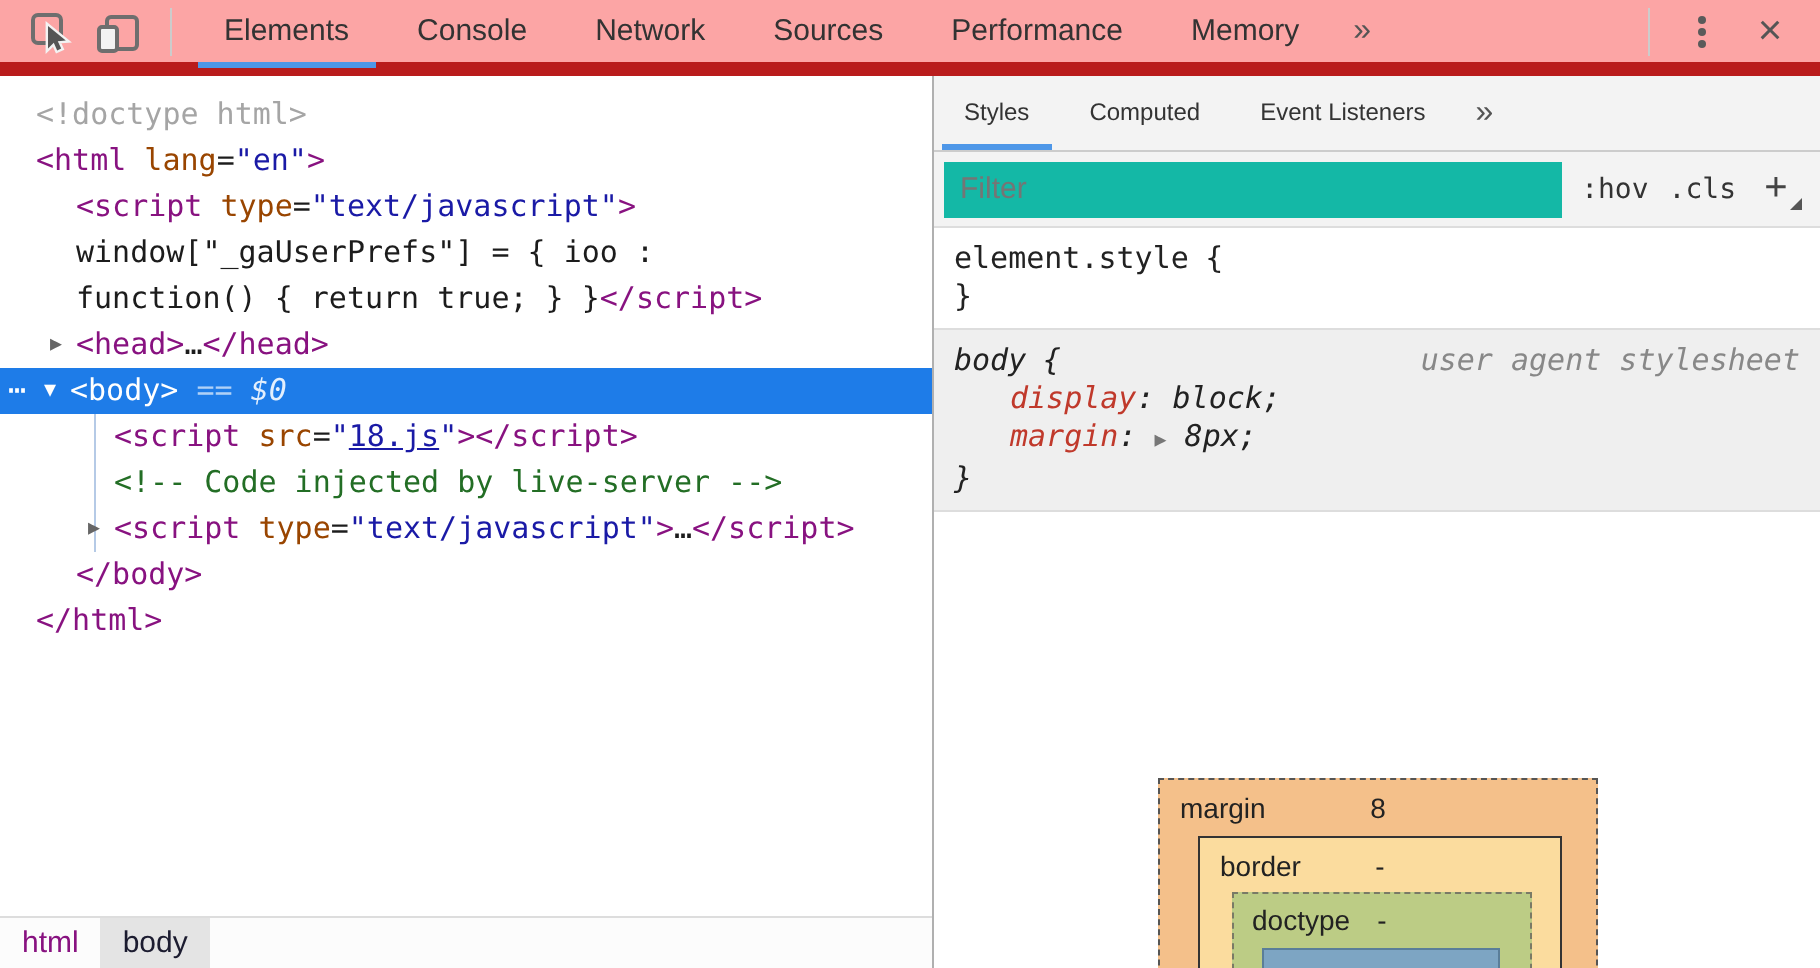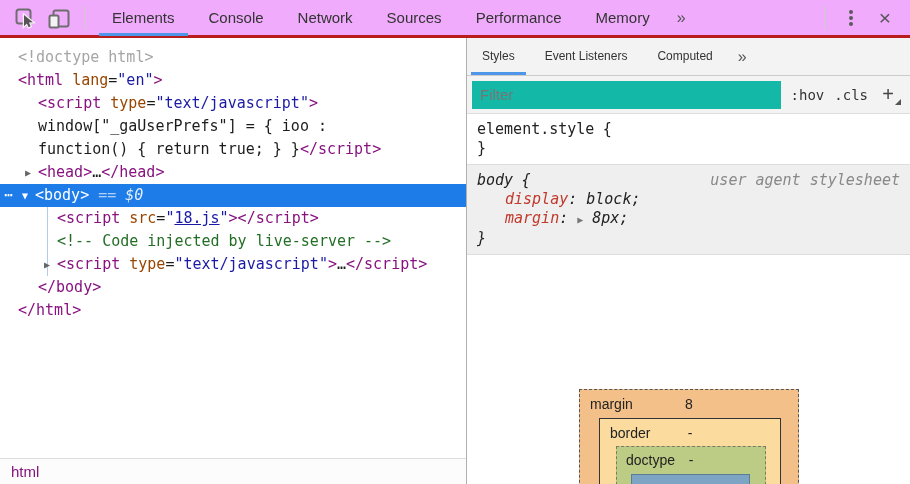--- a/index.html
+++ b/index.html
@@ -3,21 +3,21 @@
 <meta charset="utf-8">
 <style>
   * { box-sizing: border-box; margin: 0; padding: 0; }
   html,body { width:910px; height:484px; }
   body {
     position:relative; overflow:hidden; background:#fff;
     font-family:"Liberation Sans", sans-serif; color:#333; cursor:default;
   }
   
   .toolbar{ position:absolute; top:0; left:0; right:0; height:38px;
-    background:#f0abfc; border-bottom:3px solid #b91c1c; display:flex; align-items:center; }
+    background:#fca5a5; border-bottom:7px solid #b91c1c; display:flex; align-items:center; }
   .tb-icon-btn{ width:34px; height:28px; display:flex; align-items:center; justify-content:center; flex:none; }
   .tb-icon-btn:first-child{ margin-left:8px; }
   .tb-sep{ width:1px; height:24px; background:#ccc; margin:0 9px; flex:none; }
   .tabs{ display:flex; height:37px; }
   .tab{ padding:0 17px; height:37px; line-height:37px; font-size:15px; color:#333; position:relative; flex:none; }
   .tab.selected::after, .rtab.selected::after{ content:""; position:absolute; left:4px; right:4px; bottom:0; height:3px; background:#4e97e8; }
   .chevron{ font-size:16px; color:#555; padding:0 10px; line-height:37px; }
   .tb-spacer{ flex:1; }
   .kebab{ width:4px; height:4px; border-radius:50%; background:#5a5a5a;
     box-shadow:0 -6px 0 #5a5a5a, 0 6px 0 #5a5a5a; }
@@ -35,21 +35,21 @@
   .c-val{ color:#1a1aa6; } .c-link{ color:#1a1aa6; text-decoration:underline; }
   .c-txt{ color:#1c1c1c; } .c-com{ color:#236e25; } .c-doc{ color:#a5a5a5; }
   .c-eq{ color:#9ab; } .c-dz{ font-style:italic; }
   .tl.selected .c-eq{ color:rgba(255,255,255,.65); }
   .tl.selected .c-dz{ color:rgba(255,255,255,.88); }
   .arrow{ position:absolute; top:0; font-size:10px; color:#666; line-height:23px; }
   .tl.selected .arrow{ color:#fff; }
   .gutter-dots{ position:absolute; left:4px; top:0; color:#fff; line-height:22px; }
   .child-guide{ position:absolute; left:47px; top:169px; width:1px; height:69px; background:#b5cae6; }
   .breadcrumbs{ position:absolute; left:0; bottom:0; width:466px; height:26px;
-    border-top:1px solid #ddd; background:#fcfcfc; display:flex; font-size:15px;flex-direction:column; }
+    border-top:1px solid #ddd; background:#fcfcfc; display:flex; font-size:15px; }
   .crumb{ padding:0 11px; line-height:25px; color:#881280; flex:none; }
   .crumb.selected{ background:#e4e4e4; color:#1c1c30; }
   
   .right-panel{ position:absolute; top:38px; left:466px; right:0; bottom:0;
     border-left:1px solid #b0b0b0; background:#fff; overflow:hidden; }
   .rtab-bar{ height:38px; background:#f3f3f3; border-bottom:1px solid #ccc; display:flex; align-items:center; }
   .rtabs{ display:flex; height:37px; }
   .rtab{ padding:0 15px; height:37px; line-height:37px; font-size:12px; color:#333; position:relative; flex:none; }
   .filter-row{ height:38px; background:#f3f3f3; border-bottom:1px solid #ddd;
     display:flex; align-items:center; padding:0 12px 0 5px; gap:10px; }
@@ -148,22 +148,22 @@
   <div class="breadcrumbs">
       <div class="crumb">html</div>
       <div class="crumb selected">body</div>
     </div>
 </div>
 
 <div class="right-panel">
   <div class="rtab-bar">
     <div class="rtabs">
         <div class="rtab selected">Styles</div>
+        <div class="rtab">Computed</div>
         <div class="rtab">Event Listeners</div>
-        <div class="rtab">Computed</div>
       </div>
     <div class="chevron">»</div>
   </div>
   <div class="filter-row">
     <input class="filter-input" placeholder="Filter" style="">
     <div class="style-btn">:hov</div>
     <div class="style-btn">.cls</div>
     <div class="plus-btn">
       <span>+</span>
     </div>

